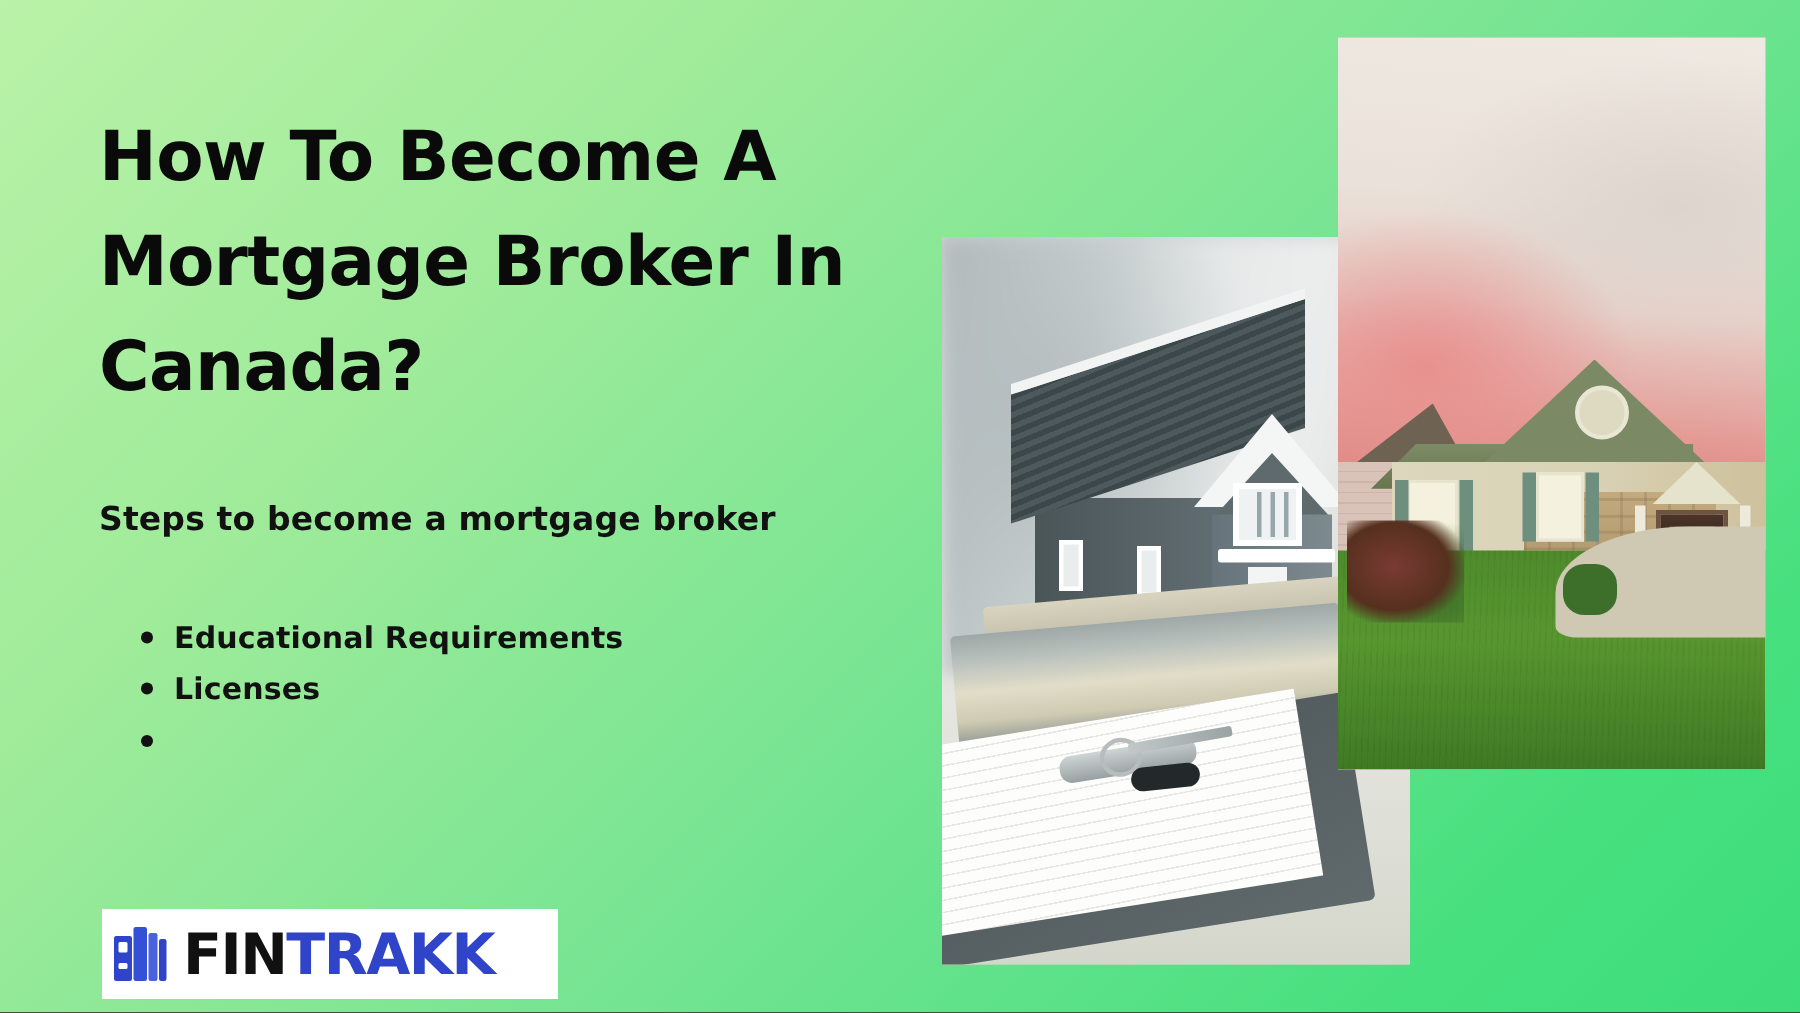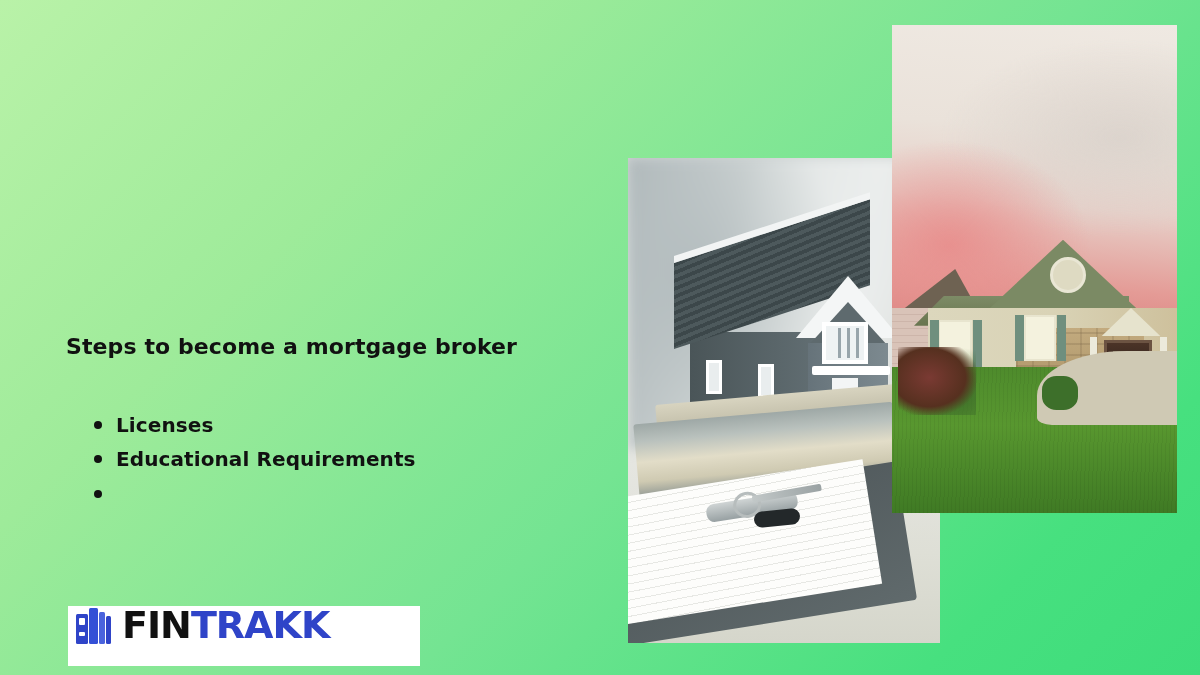--- a/index.html
+++ b/index.html
@@ -61,25 +61,25 @@
     height: 8px;
     border-radius: 50%;
     background: #111111;
   }
 
   
   .logo-box {
     position: absolute;
     left: 68px;
     top: 606px;
-    width: 352px;
+    width: 304px;
     height: 60px;
     background: #ffffff;
     display: flex;
-    align-items: flex-start;
+    align-items: center;
     padding-left: 6px;
     box-sizing: border-box;
   }
   .logo-mark {
     width: 46px;
     height: 40px;
     flex: 0 0 auto;
     margin-right: 2px;
   }
   .logo-text {
@@ -410,31 +410,32 @@
     width: 36px; height: 34px;
     border-radius: 40%;
     background: #3d6f2a;
   }
 </style>
 </head>
 <body>
 
 <div class="slide">
 
+  <h1 class="headline" style="position:absolute;left:66px;top:70px;width:560px;">How To Become A Mortgage Broker In Canada?</h1>
 
   <p class="subhead">Steps to become a mortgage broker</p>
 
   <ul class="bullets">
     <li>
       <span class="dot"></span>
-      <span>Licenses</span>
+      <span>Educational Requirements</span>
     </li>
     <li>
       <span class="dot"></span>
-      <span>Educational Requirements</span>
+      <span>Licenses</span>
     </li>
     <li>
       <span class="dot"></span>
     </li>
   </ul>
 
   <div class="logo-box">
     <svg class="logo-mark" viewBox="0 0 46 40">
       <rect x="2" y="8" width="12" height="30" rx="1.5" fill="#2f44c8"></rect>
       <rect x="5" y="12" width="6" height="7" rx="1" fill="#ffffff"></rect>

